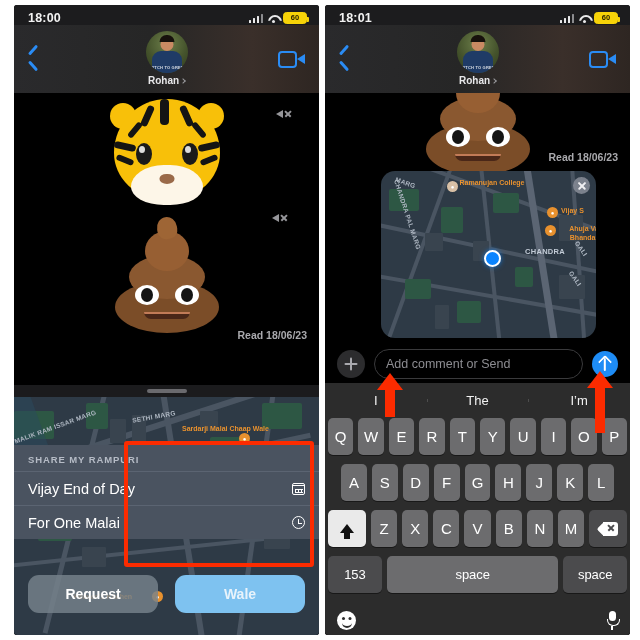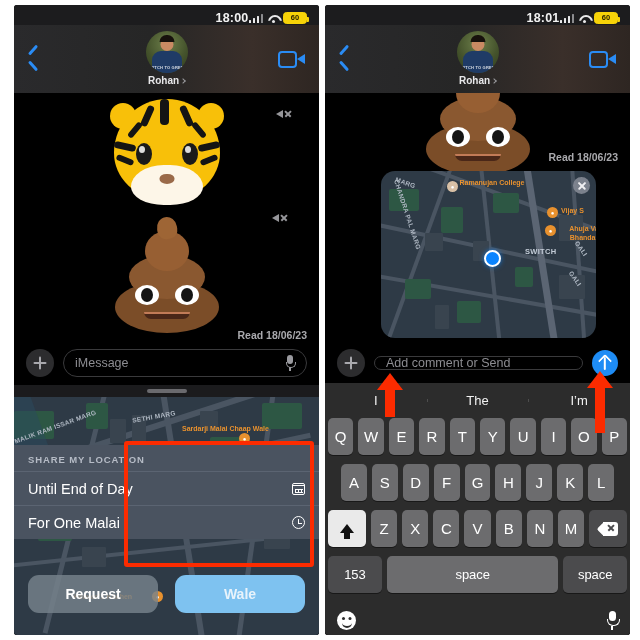--- a/index.html
+++ b/index.html
@@ -10,21 +10,21 @@
   .phone {
     position:absolute; top:5px; width:305px; height:630px;
     background:#000; overflow:hidden; border-radius:3px;
   }
   .phone.left  { left:14px; }
   .phone.right { left:325px; }
 
   
   .statusbar {
     position:absolute; top:0; left:0; right:0; height:20px;
-    display:flex; align-items:flex-end; justify-content:flex-end;
+    display:flex; align-items:flex-end; justify-content:space-between;
     padding:0 12px 1px 14px; z-index:30; background:#1c1c1e;
   }
   .sb-time { color:#f2f2f2; font-size:12.5px; font-weight:bold; letter-spacing:.2px;
              display:flex; align-items:center; gap:2px; line-height:11px; overflow:hidden; height:11px;}
   .sb-right { display:flex; align-items:center; gap:4px; height:12px; }
   .bars { display:flex; align-items:flex-end; gap:1.5px; height:9px; }
   .bars i { display:block; width:2.5px; background:#e9e9ea; border-radius:.5px; }
   .bars i:nth-child(1){height:3px;} .bars i:nth-child(2){height:5px;}
   .bars i:nth-child(3){height:7px;} .bars i:nth-child(4){height:9px; background:#8c8c8f;}
   .wifi { width:12px; height:9px; position:relative; }
@@ -311,29 +311,20 @@
         <span class="mouth"></span>
       </div>
       <div class="mute-icon" style="left:258px; top:118px;">
         <span class="spk"></span>
           <span class="sl1"></span>
           <span class="sl2"></span>
       </div>
 
       <div class="read-label" style="top:236px;">Read 18/06/23</div>
 
-      <div class="inputbar" style="top:256px;">
-        <div class="plus-btn"></div>
-        <div class="textfield">
-          <span class="ph">iMessage</span>
-          <span class="mic">
-              <i></i>
-            </span>
-        </div>
-      </div>
 
       <div class="drag-zone" style="top:292px;">
         <div class="drag-handle"></div>
       </div>
 
       <div class="mapview" style="top:304px;">
         <div class="map-bg">
           <span class="mroad" style="left:-20px; top:30px; width:300px; height:6px; transform:rotate(-18deg);"></span>
           <span class="mroad" style="left:-30px; top:70px; width:330px; height:5px; transform:rotate(-12deg);"></span>
           <span class="mroad" style="left:60px; top:-20px; width:5px; height:260px; transform:rotate(14deg);"></span>
@@ -358,23 +349,23 @@
         <span class="mlabel" style="left:118px; top:16px; transform:rotate(-10deg);">SETHI MARG</span>
         <span class="mlabel" style="left:-2px; top:62px;">CHAN…</span>
         <span class="mpin" style="left:20px; top:60px;"></span>
         <span class="mpoi" style="left:168px; top:28px;">Sardarji Malai Chaap Wale</span>
         <span class="poi-dot" style="left:225px; top:36px;">●</span>
         <span class="poi-dot" style="left:288px; top:52px;">●</span>
         <span class="mpoi" style="left:60px; top:196px;">Heaven's Kitchen</span>
         <span class="poi-dot" style="left:138px; top:194px;">●</span>
 
         <div class="share-menu" style="top:48px;">
-          <div class="sm-title">SHARE MY LOCATION</div>
+          <div class="sm-title">SHARE MY RAMPURI</div>
           <div class="sm-row">
-            <span>Until End of Day</span>
+            <span>Vijay End of Day</span>
             <span class="sm-ico">
                 <span class="ico-cal"></span>
               </span>
           </div>
           <div class="sm-row">
             <span>For One Malai</span>
             <span class="sm-ico">
                 <span class="ico-clock"></span>
               </span>
           </div>
@@ -462,36 +453,36 @@
           <span class="mpark" style="left:76px;  top:130px; width:24px; height:22px;"></span>
           <span class="mpark" style="left:134px; top:96px;  width:18px; height:20px;"></span>
           <span class="mblock" style="left:44px;  top:62px;  width:18px; height:18px;"></span>
           <span class="mblock" style="left:92px;  top:70px;  width:16px; height:20px;"></span>
           <span class="mblock" style="left:178px; top:44px;  width:24px; height:26px;"></span>
           <span class="mblock" style="left:178px; top:104px; width:26px; height:24px;"></span>
           <span class="mblock" style="left:54px;  top:134px; width:14px; height:24px;"></span>
         </div>
         <span class="mlabel" style="left:14px; top:8px; transform:rotate(20deg);">MARG</span>
         <span class="mlabel" style="left:-10px; top:40px; transform:rotate(72deg);">CHANDRA PAL MARG</span>
-        <span class="mlabel" style="left:144px; top:76px; color:#c3ccd7; font-size:7.5px;">SWITCH</span>
+        <span class="mlabel" style="left:144px; top:76px; color:#c3ccd7; font-size:7.5px;">CHANDRA</span>
         <span class="mlabel" style="left:192px; top:74px; transform:rotate(56deg);">GALI</span>
         <span class="mlabel" style="left:186px; top:104px; transform:rotate(56deg);">GALI</span>
         <span class="mpoi" style="left:78px; top:8px; width:66px; white-space:normal;">Ramanujan College</span>
         <span class="poi-dot" style="left:66px; top:10px; background:#d8c0a6;">●</span>
         <span class="mpoi" style="left:180px; top:36px;">Vijay S</span>
         <span class="poi-dot" style="left:166px; top:36px;">●</span>
         <span class="mpoi" style="left:178px; top:54px; width:50px; white-space:normal;">Ahuja Va Bhandar</span>
         <span class="poi-dot" style="left:164px; top:54px;">●</span>
         <span class="bluedot" style="left:103px; top:79px;"></span>
         <div class="bub-close"></div>
       </div>
 
       <div class="inputbar" style="top:256px;">
         <div class="plus-btn"></div>
-        <div class="textfield" style="height:14px;">
+        <div class="textfield" style="height:30px;">
           <span class="ph">Add comment or Send</span>
         </div>
         <div class="send-btn"></div>
       </div>
 
       <div class="kb" style="height:252px;">
         <div class="pred">
           <div>I</div>
           <div>The</div>
           <div>I’m</div>

